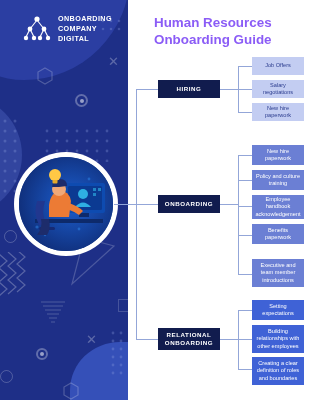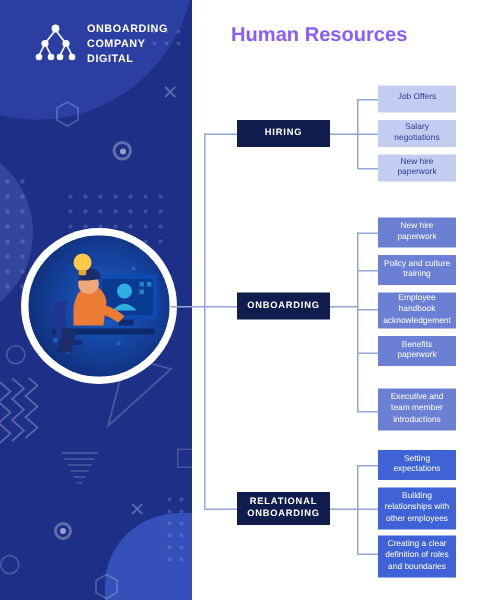--- a/index.html
+++ b/index.html
@@ -265,20 +265,21 @@
           <rect x="33.5" y="23" width="5" height="3.5" rx="1" fill="#e6a92b"></rect>
         </svg>
       </div>
     </div>
   </div>
 
   <div id="content">
 
     <div id="title">
       <div>Human Resources</div>
+      <div>Onboarding Guide</div>
     </div>
 
     <div class="ln lnh" style="left:-14px; top:204px; width:22px;"></div>
 
     <div class="ln lnv" style="left:8px; top:89px; height:250px;"></div>
 
     <div class="ln lnh" style="left:8px; top:89px;  width:22px;"></div>
     <div class="ln lnh" style="left:8px; top:204px; width:22px;"></div>
     <div class="ln lnh" style="left:8px; top:339px; width:22px;"></div>
 

